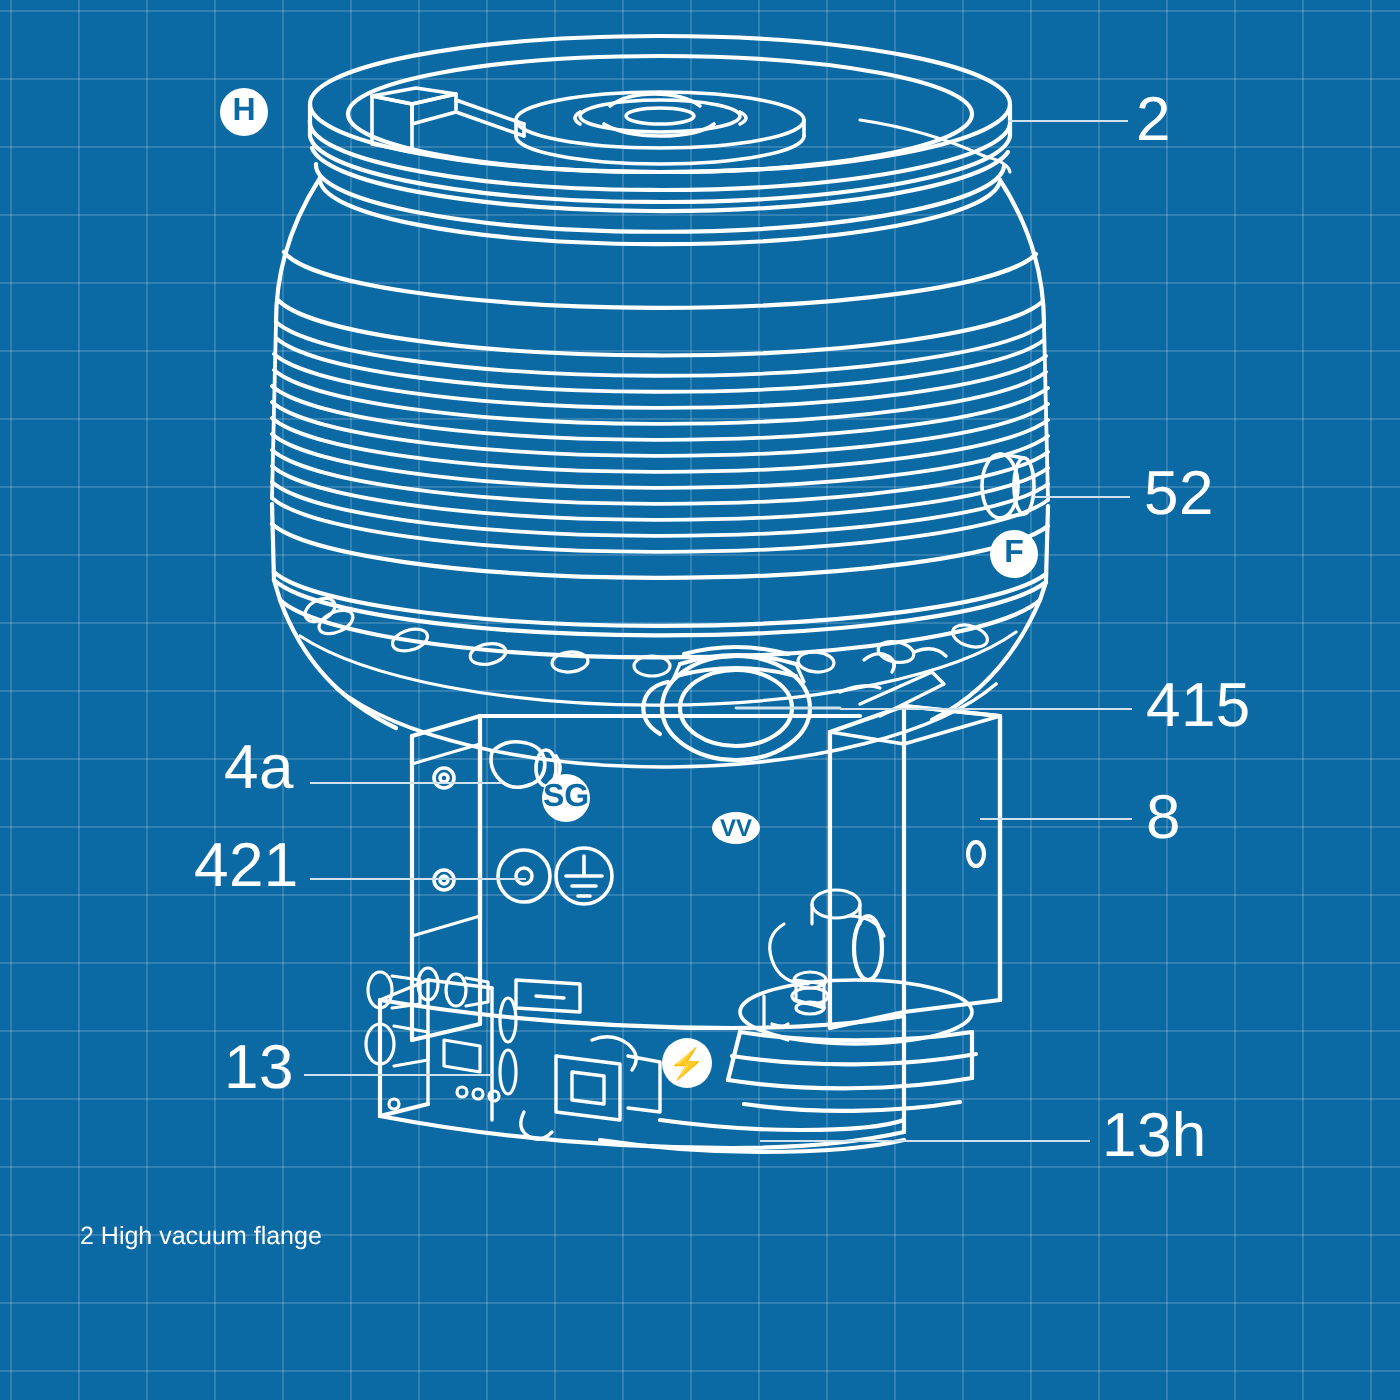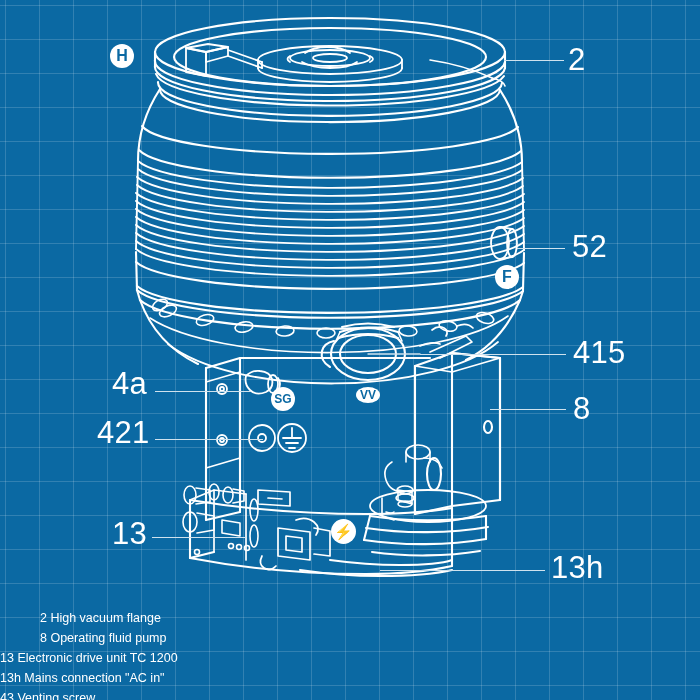--- a/index.html
+++ b/index.html
@@ -56,21 +56,20 @@
   #legend {
     position: absolute;
     left: 0;
     top: 608px;
     width: 700px;
     height: 92px;
     display: flex;
     color: #ffffff;
     font-size: 12.5px;
     line-height: 20px;
-    flex-direction: column;
   }
   .legend-col { }
   .legend-col:nth-child(1) { margin-left: 40px; width: 190px; }
   .legend-col:nth-child(2) { margin-left: 0px; width: 200px; }
   .legend-col:nth-child(3) { margin-left: 0px; width: 200px; }
   .legend-item { white-space: nowrap; }
 </style>
 </head>
 <body>
 
@@ -336,31 +335,25 @@
   <div class="leader" style="left:155px; top:439px; width:108px;"></div>
 
   <div class="lbl lbl-big" style="left:112px; top:518px;">13</div>
   <div class="leader" style="left:152px; top:537px; width:94px;"></div>
 
   <div class="lbl lbl-big" style="left:551px; top:552px;">13h</div>
   <div class="leader" style="left:380px; top:570px; width:165px;"></div>
 
   <div class="badge" style="left:110px; top:44px; width:24px; height:24px; font-size:16px;">H</div>
   <div class="badge" style="left:495px; top:265px; width:24px; height:24px; font-size:16px;">F</div>
-  <div class="badge" style="left:271px; top:387px; width:24px; height:24px; font-size:12px;">SG</div>
-  <div class="badge" style="left:356px; top:387px; width:24px; height:16px; font-size:12px;">VV</div>
+  <div class="badge" style="left:271px; top:387px; width:24px; height:24px; font-size:16px;">SG</div>
+  <div class="badge" style="left:356px; top:406px; width:24px; height:16px; font-size:12px;">VV</div>
   <div class="badge" style="left:331px; top:519px; width:25px; height:25px; font-size:15px;">⚡</div>
 
   <div id="legend">
     <div class="legend-col">
       <div class="legend-item">2 High vacuum flange</div>
-      <div class="legend-item">8 Operating fluid pump</div>
-    </div>
-    <div class="legend-col">
-      <div class="legend-item">13 Electronic drive unit TC 1200</div>
-      <div class="legend-item">13h Mains connection "AC in"</div>
-      <div class="legend-item">43 Venting screw</div>
     </div>
     <div class="legend-col">
     </div>
   </div>
 
 </div>
 
 </body></html>

